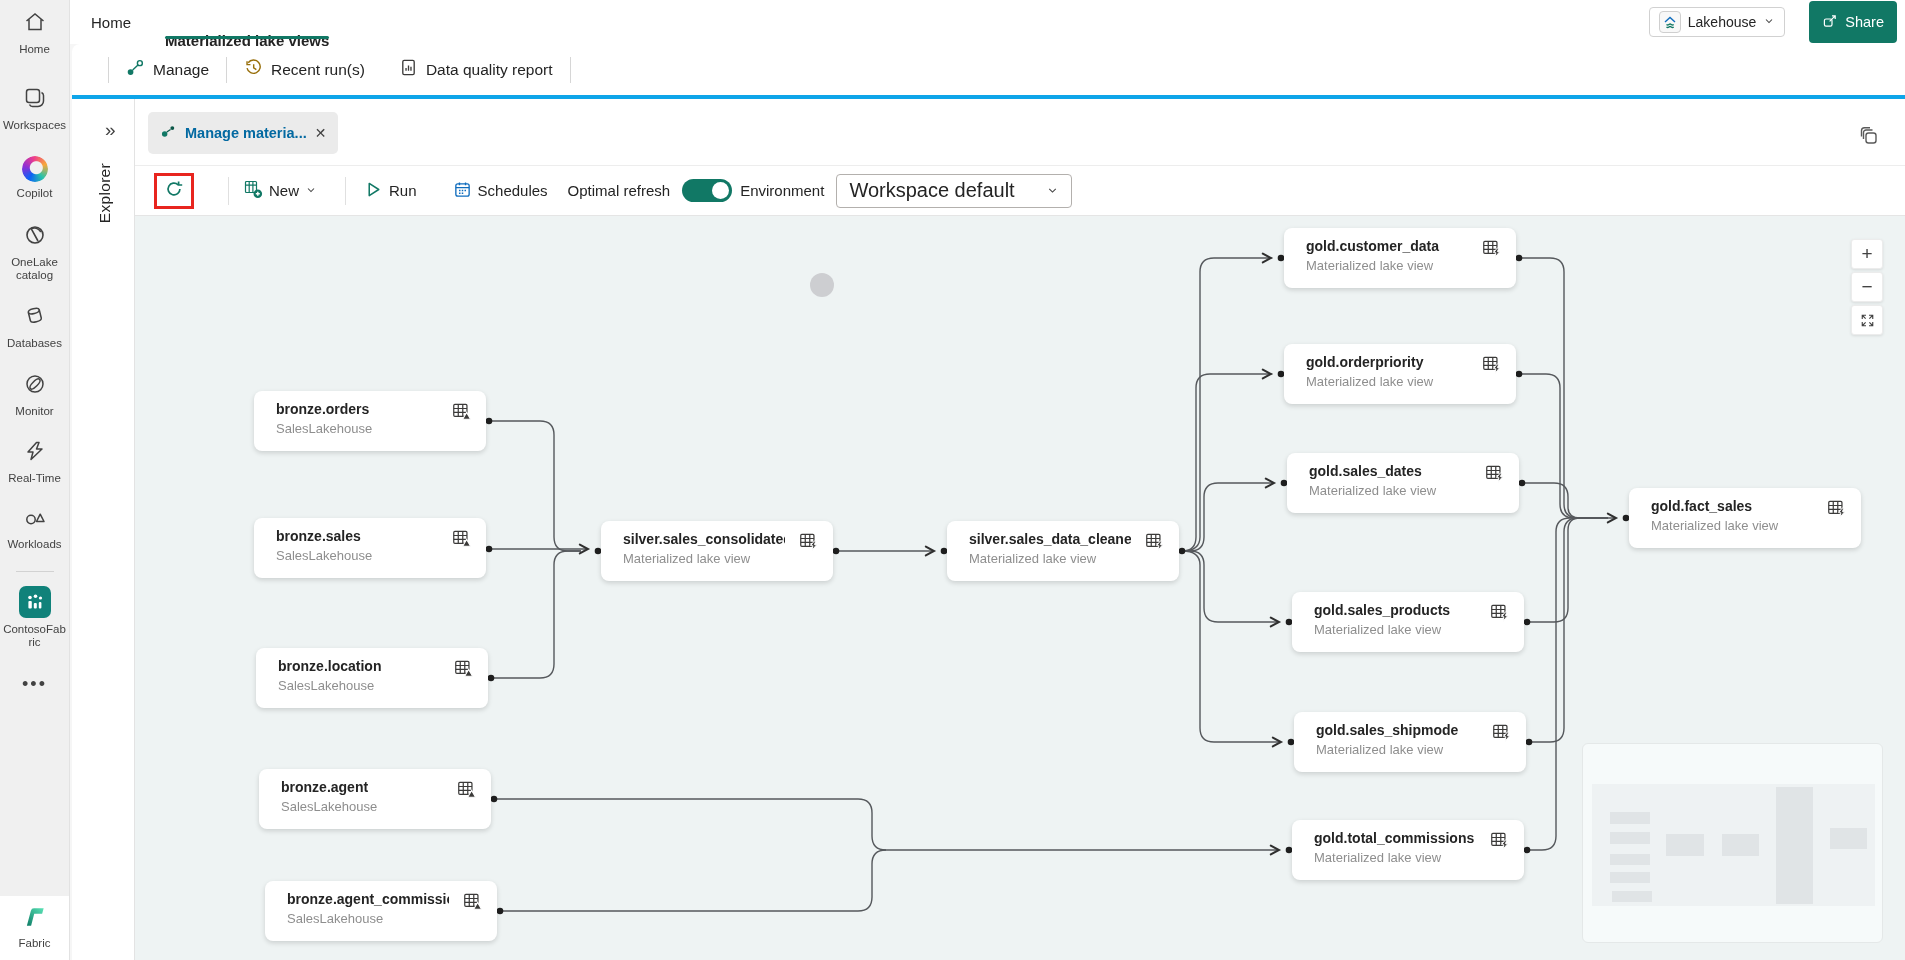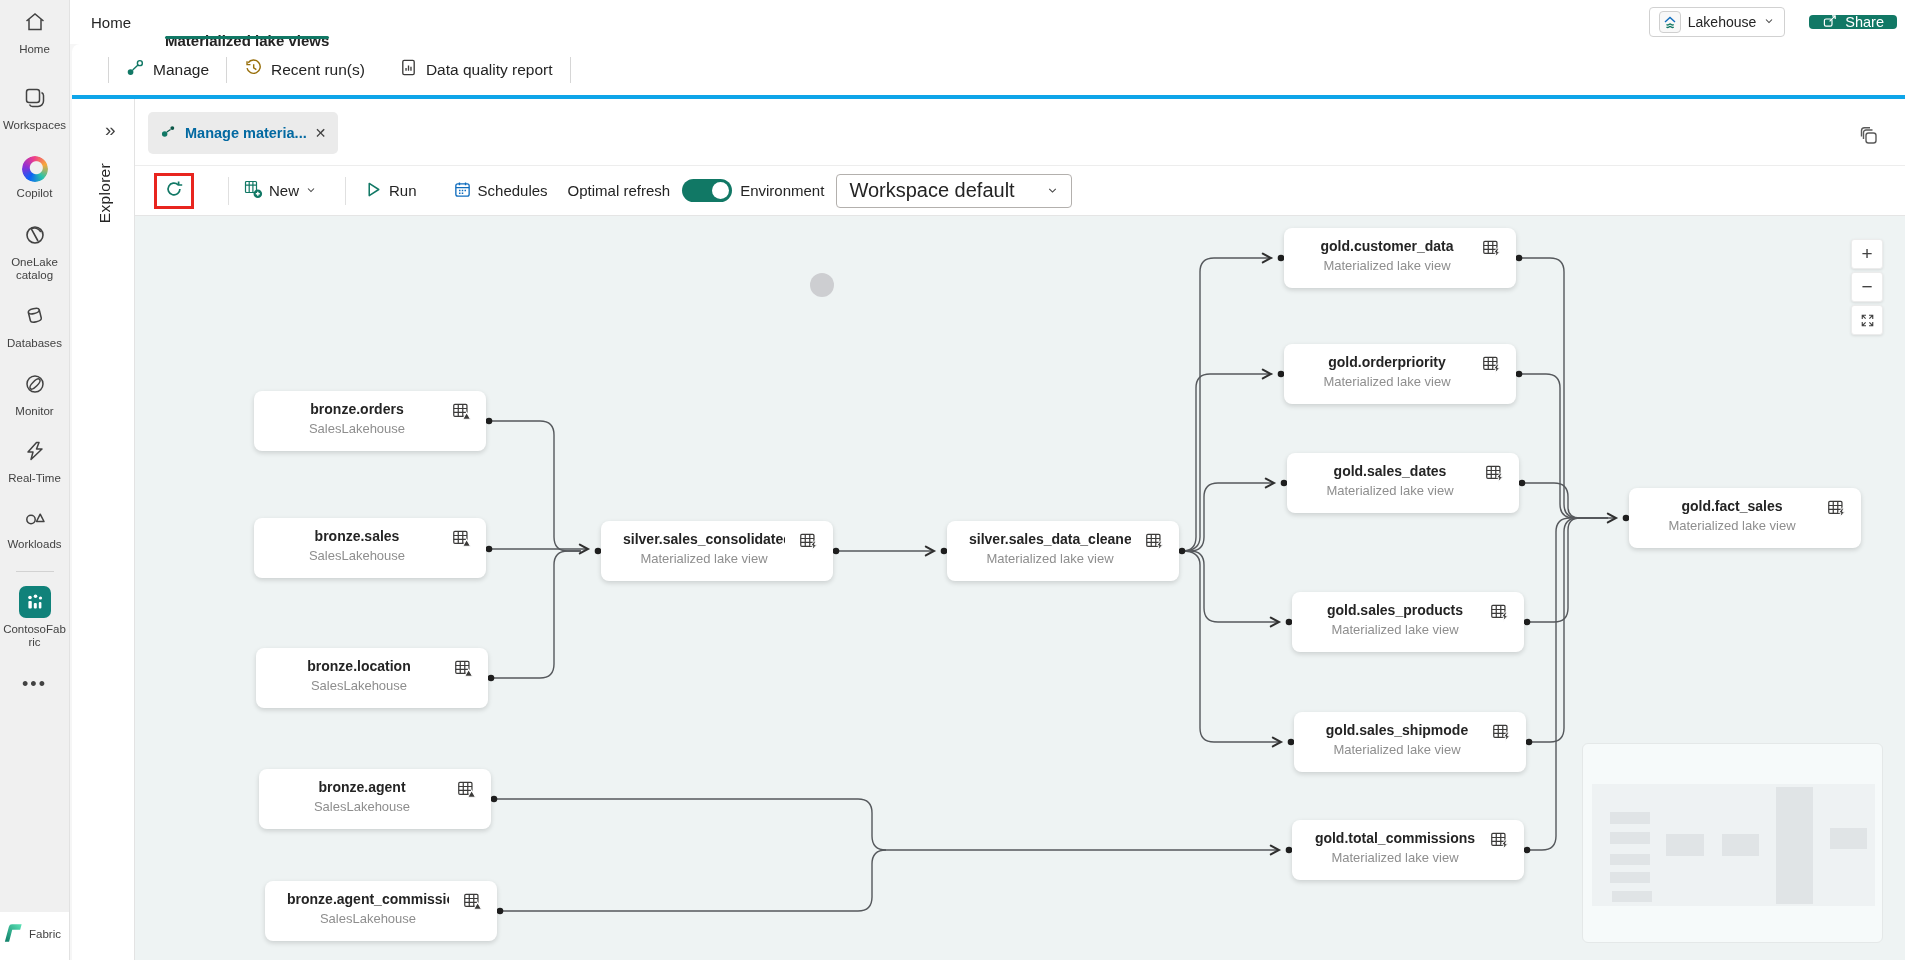--- a/index.html
+++ b/index.html
@@ -5,34 +5,34 @@
   * { margin:0; padding:0; box-sizing:border-box; }
   body { font-family:"Liberation Sans", sans-serif; background:#fff; }
   .app { position:relative; width:1905px; height:960px; overflow:hidden; background:#f6f6f6; color:#242424; }
 
   
   .sidebar { position:absolute; left:0; top:0; width:70px; height:960px; background:#f0f0f0; border-right:1px solid #e2e2e2; display:flex; flex-direction:column; align-items:center; z-index:30; }
   .side-item { width:100%; display:flex; flex-direction:column; align-items:center; gap:5px; cursor:pointer; }
   .side-label { font-size:11.5px; color:#424242; text-align:center; line-height:1.15; max-width:66px; }
   .side-divider { width:38px; height:1px; background:#d2d2d2; margin-top:20px; }
   .side-spacer { flex:1; }
-  .side-footer { width:100%; background:#fff; padding:8px 0 10px; display:flex; align-items:center; gap:3px; }
+  .side-footer { width:100%; background:#fff; padding:8px 0 10px; display:flex; flex-direction:column; align-items:center; gap:3px; }
   .ct-icon { width:32px; height:32px; border-radius:7px; background:#10827a; display:flex; align-items:center; justify-content:center; }
   .more-dots { font-size:18px; letter-spacing:2px; color:#424242; line-height:10px; }
 
   
   .header { position:absolute; left:70px; top:0; width:1835px; height:44px; background:#fff; display:flex; align-items:stretch; z-index:20; }
   .tabs { display:flex; margin-left:21px; gap:34px; }
   .tab { position:relative; display:flex; align-items:center; font-size:15px; color:#242424; cursor:pointer; }
   .tab.active { font-weight:bold;margin-top:36px; }
   .tab.active::after { content:""; position:absolute; left:0; right:0; bottom:5px; height:3px; border-radius:2px; background:#117865; }
   .hdr-right { margin-left:auto; display:flex; align-items:center; gap:24px; padding-right:8px; }
   .lakehouse-btn { display:flex; align-items:center; gap:7px; height:30px; padding:0 9px; background:#fff; border:1px solid #d1d1d1; border-radius:4px; font-size:14px; cursor:pointer; }
   .lh-glyph { width:22px; height:22px; border:1px solid #cfcfcf; border-radius:4px; background:#f8f8f8; display:flex; align-items:center; justify-content:center; }
-  .share-btn { display:flex; align-items:center; gap:7px; height:14px; padding:0 13px; background:#117865; color:#fff; border-radius:4px; font-size:14.5px; cursor:pointer; }
+  .share-btn { display:flex; align-items:center; gap:7px; height:42px; padding:0 13px; background:#117865; color:#fff; border-radius:4px; font-size:14.5px; cursor:pointer; }
 
   
   .menubar { position:absolute; left:72px; top:44px; width:1833px; height:55px; background:#fff; border-bottom:4px solid #0ea5e9; border-top-left-radius:8px; display:flex; align-items:center; z-index:19; }
   .mb-div { width:1px; height:26px; background:#d6d6d6; }
   .mb-div.first { margin-left:36px; }
   .mb-item { display:flex; align-items:center; gap:8px; padding:0 17px; font-size:15.5px; color:#242424; cursor:pointer; }
 
   
   .content { position:absolute; left:72px; top:99px; width:1833px; height:861px; background:#fff; }
   .explorer-strip { position:absolute; left:0; top:0; width:63px; height:861px; background:#fff; border-right:1px solid #e3e3e3; }
@@ -50,21 +50,21 @@
   .tb-item { display:flex; align-items:center; gap:6px; font-size:15px; color:#242424; cursor:pointer; }
   .highlight-box { width:40px; height:36px; border:3px solid #e8251f; display:flex; align-items:center; justify-content:center; }
   .toggle { width:50px; height:23px; border-radius:12px; background:#117865; position:relative; cursor:pointer; }
   .toggle .knob { position:absolute; right:3px; top:3px; width:17px; height:17px; border-radius:50%; background:#fff; }
   .env-select { display:flex; align-items:center; height:34px; width:236px; border:1px solid #b3b0ad; border-radius:4px; padding:0 12px; font-size:20px; cursor:pointer; }
   .env-select svg { margin-left:auto; }
 
   
   .canvas { position:absolute; left:63px; top:117px; width:1770px; height:744px; background:#eef3f3; overflow:hidden; }
   .edges { position:absolute; left:0; top:0; z-index:1; pointer-events:none; }
-  .node { position:absolute; width:232px; height:60px; background:#fff; border-radius:8px; box-shadow:0 2px 5px rgba(0,0,0,.15); z-index:5; cursor:pointer;text-align:center; }
+  .node { position:absolute; width:232px; height:60px; background:#fff; border-radius:8px; box-shadow:0 2px 5px rgba(0,0,0,.15); z-index:5; cursor:pointer; }
   .nt { margin:10px 48px 0 22px; font-size:14px; font-weight:bold; color:#242424; white-space:nowrap; overflow:hidden; }
   .ns { margin:4px 48px 0 22px; font-size:13px; color:#8e8e8e; white-space:nowrap; }
   .nic { position:absolute; right:13px; top:10px; }
   .canvas-dot { position:absolute; left:675px; top:57px; width:24px; height:24px; border-radius:50%; background:#cdced1; z-index:2; }
 
   .zoom-col { position:absolute; left:1716px; top:23px; display:flex; flex-direction:column; gap:3px; z-index:10; }
   .zoom-btn { width:32px; height:30px; background:#fff; border:1px solid #ececec; box-shadow:0 1px 3px rgba(0,0,0,.10); border-radius:3px; display:flex; align-items:center; justify-content:center; font-size:19px; color:#424242; cursor:pointer; }
 
   .minimap { position:absolute; left:1447px; top:527px; width:301px; height:200px; background:#f6fafa; border:1px solid #e4e8e8; border-radius:6px; z-index:8; }
   .mm-inner { position:absolute; left:9px; top:40px; width:283px; height:122px; background:#eef2f3; }

